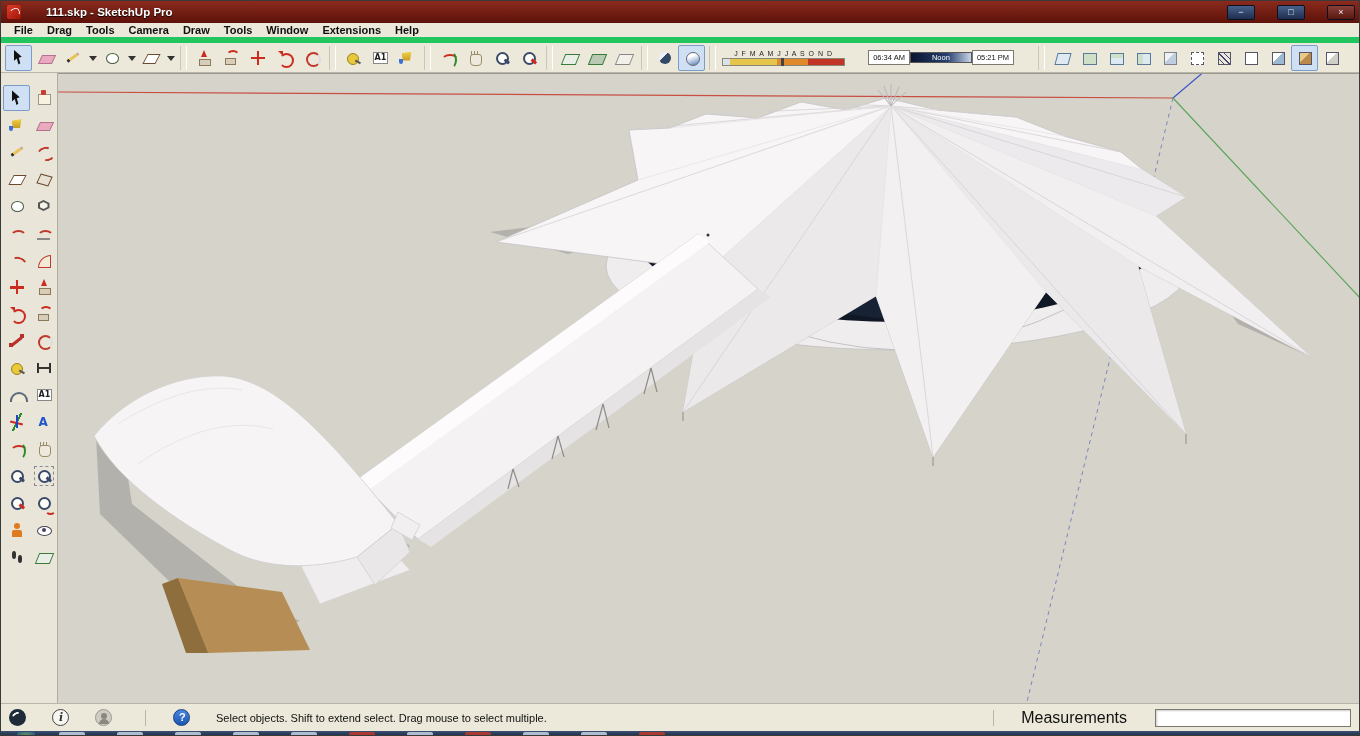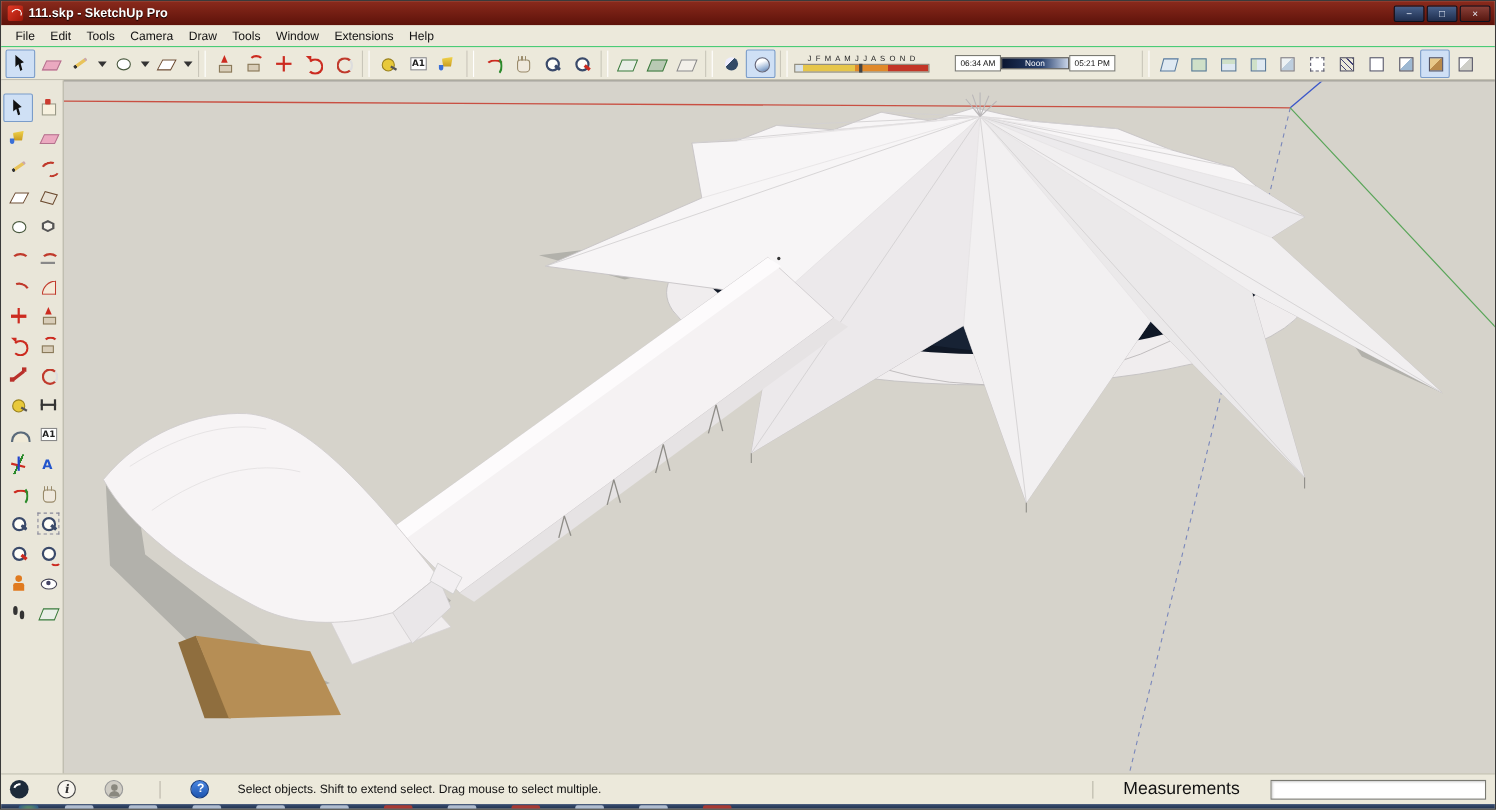--- a/index.html
+++ b/index.html
@@ -1,28 +1,28 @@
 <!DOCTYPE html>
 <html><head>
 <meta charset="utf-8">
 <style>
   html,body{margin:0;padding:0;background:#222;}
   *{box-sizing:border-box;font-family:"Liberation Sans","DejaVu Sans",sans-serif;}
   .window{position:relative;width:1360px;height:736px;background:#ece9db;overflow:hidden;border:1px solid #3a3a3a;}
 
   
-  .titlebar{height:22px;background:linear-gradient(#8a2a1c,#5d120a);display:flex;align-items:center;padding:0 4px;color:#fff;}
+  .titlebar{height:22px;background:linear-gradient(#8a2a1c,#5d120a);display:flex;align-items:center;padding:0 4px;color:#fff;gap:20px;}
   .tb-logo{width:14px;height:14px;border-radius:2px;background:linear-gradient(135deg,#e23b28,#9e1608);margin:0 5px 0 2px;position:relative;flex:none;}
   .tb-logo::after{content:"";position:absolute;left:3px;top:3px;width:8px;height:7px;border:1.5px solid #fff;border-left-color:transparent;border-bottom-color:transparent;border-radius:50%;transform:rotate(-20deg);}
   .tb-title{font-size:11.5px;font-weight:bold;text-shadow:0 1px 1px #000;flex:1;}
   .wb{width:28px;height:15px;margin-left:2px;border:1px solid #0a1220;border-radius:2px;background:linear-gradient(#48608a,#1e2e4e);color:#e8eef8;font-size:9px;line-height:12px;text-align:center;padding:0;}
   .wb.close{background:linear-gradient(#8a4038,#571710);}
 
   
-  .menubar{height:20px;background:#ece9db;border-bottom:1px solid #22c55e;display:flex;align-items:center;padding-left:6px;}
+  .menubar{height:20px;background:#ece9db;border-bottom:6px solid #22c55e;display:flex;align-items:center;padding-left:6px;font-weight:bold;}
   .menu-item{font-size:11px;color:#111;padding:2px 7px;cursor:default;}
 
   
   .toolbarrow{height:30px;background:#ece9db;border-bottom:1px solid #b9b6a9;display:flex;align-items:center;padding:0 4px;}
   .tgroup{display:flex;align-items:center;}
   .sep{width:7px;height:24px;border-left:1px solid #c9c6b9;border-right:1px solid #fff;margin:0 3px 0 4px;flex:none;}
   .tbtn{width:27px;height:26px;border:1px solid transparent;background:transparent;display:flex;align-items:center;justify-content:center;padding:0;flex:none;}
   .tbtn.pressed{background:#cfe0f5;border:1px solid #7a9cc9;border-radius:2px;}
   .tbtn[data-name$="-options-caret-button"]{width:12px;}
   .group-right{margin-left:auto;margin-right:10px;}
@@ -153,21 +153,21 @@
   <div class="titlebar" data-name="titlebar">
     <span class="tb-logo" data-name="sketchup-logo-icon"></span>
     <span class="tb-title" data-name="window-title">111.skp - SketchUp Pro</span>
     <button class="wb" data-name="minimize-button">−</button>
     <button class="wb" data-name="maximize-button">□</button>
     <button class="wb close" data-name="close-button">×</button>
   </div>
 
   <div class="menubar" data-name="menubar">
     <span class="menu-item" data-name="menu-file">File</span>
-    <span class="menu-item" data-name="menu-edit">Edit</span>
+    <span class="menu-item" data-name="menu-edit">Drag</span>
     <span class="menu-item" data-name="menu-view">Tools</span>
     <span class="menu-item" data-name="menu-camera">Camera</span>
     <span class="menu-item" data-name="menu-draw">Draw</span>
     <span class="menu-item" data-name="menu-tools">Tools</span>
     <span class="menu-item" data-name="menu-window">Window</span>
     <span class="menu-item" data-name="menu-extensions">Extensions</span>
     <span class="menu-item" data-name="menu-help">Help</span>
   </div>
 
   <div class="toolbarrow" data-name="main-toolbar">

